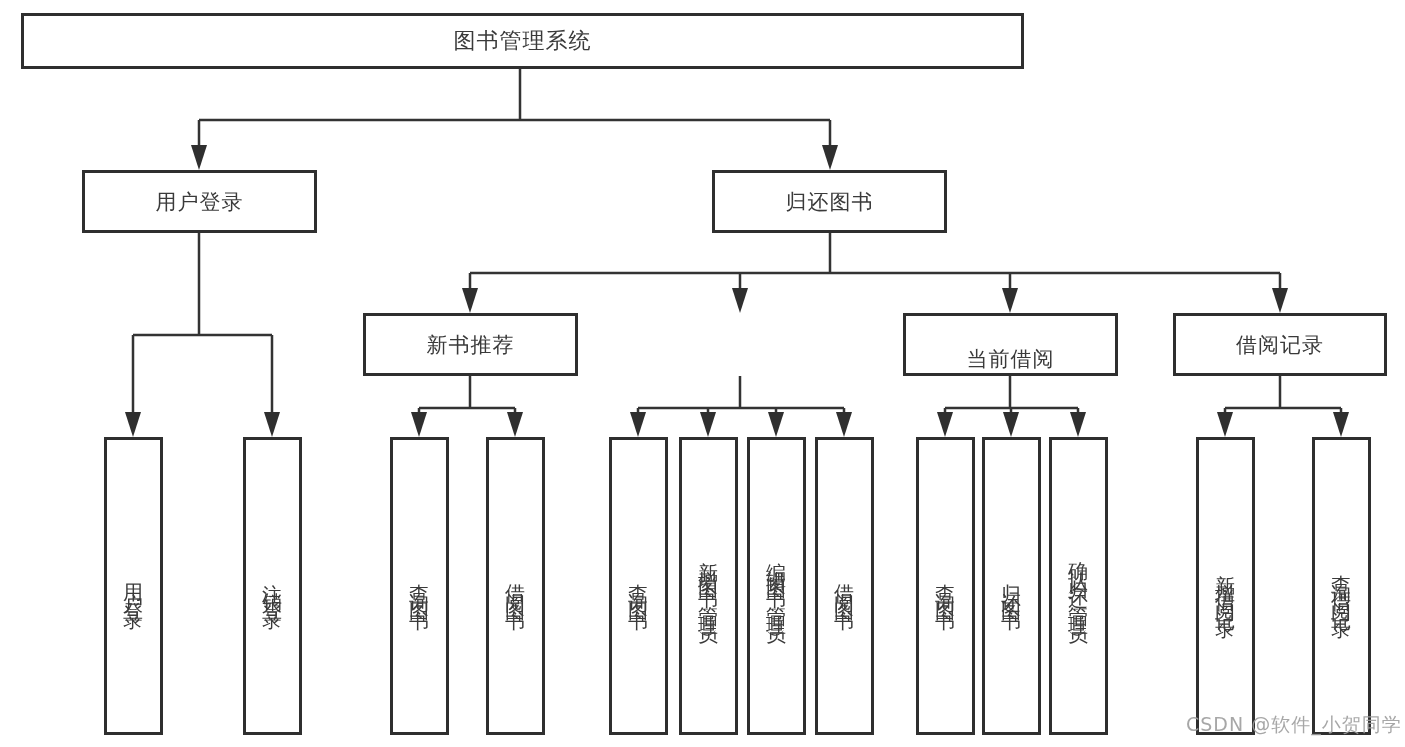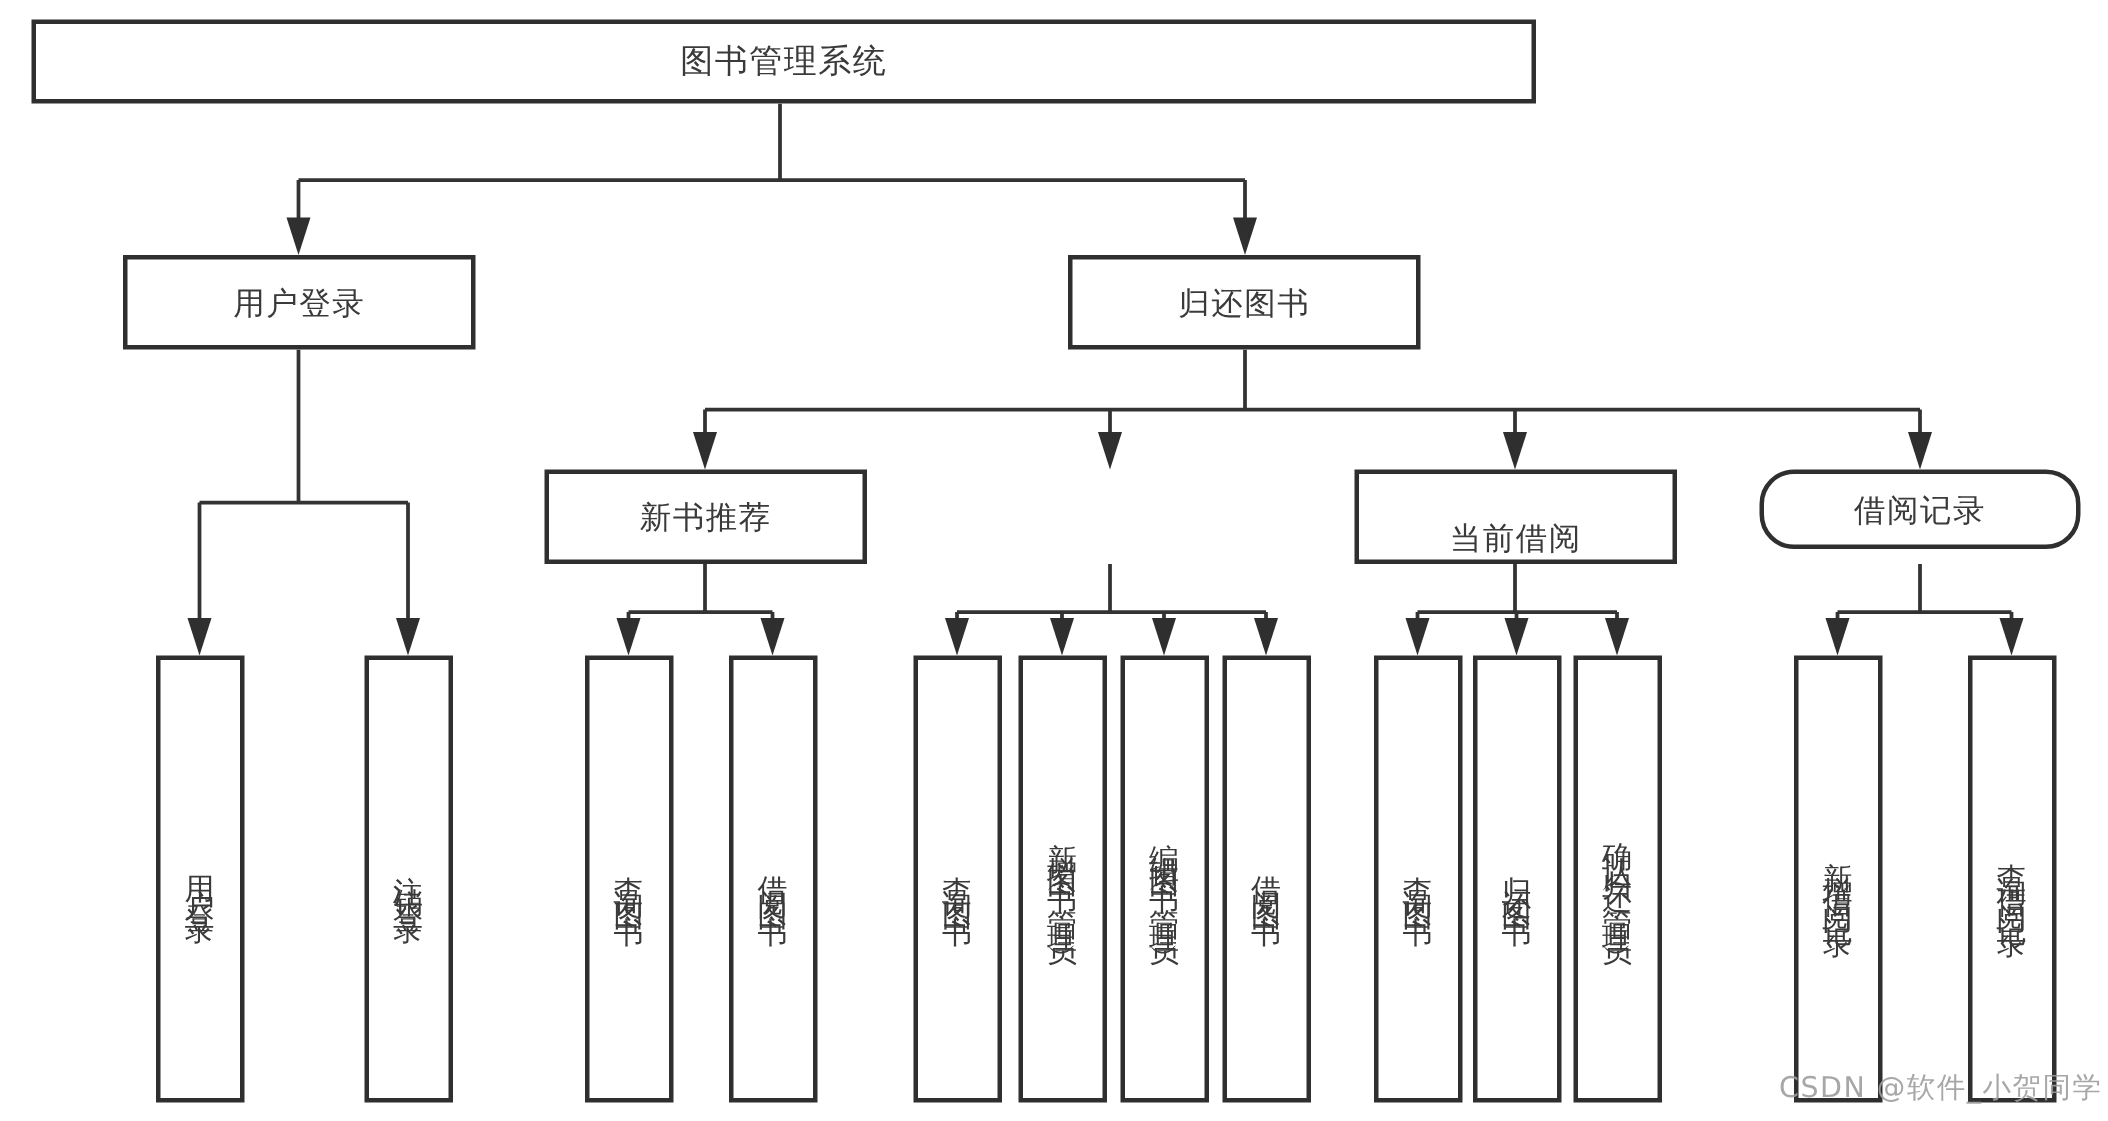--- a/index.html
+++ b/index.html
@@ -105,21 +105,21 @@
   <div class="box hbox" style="left:712px;top:170px;width:235px;height:63px;">
     <span>归还图书</span>
   </div>
 
   <div class="box hbox" style="left:363px;top:313px;width:215px;height:63px;">
     <span>新书推荐</span>
   </div>
   <div class="box hbox" style="left:903px;top:313px;width:215px;height:63px;align-items:flex-end;">
     <span>当前借阅</span>
   </div>
-  <div class="box hbox" style="left:1173px;top:313px;width:214px;height:53px;border-radius:23px;">
+  <div class="box hbox" style="left:1173px;top:313px;width:214px;height:63px;">
     <span>借阅记录</span>
   </div>
 
   <div class="box vbox" style="left:104px;">
     <span class="vlabel">用户登录</span>
   </div>
   <div class="box vbox" style="left:243px;">
     <span class="vlabel">注销登录</span>
   </div>
 

